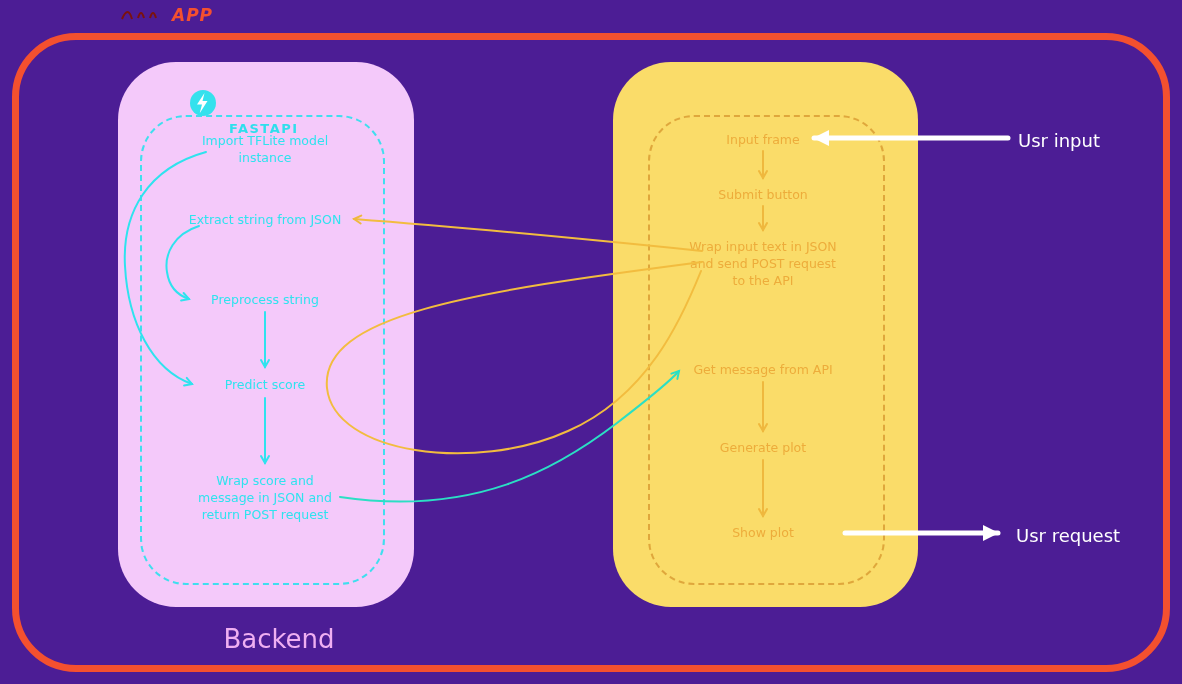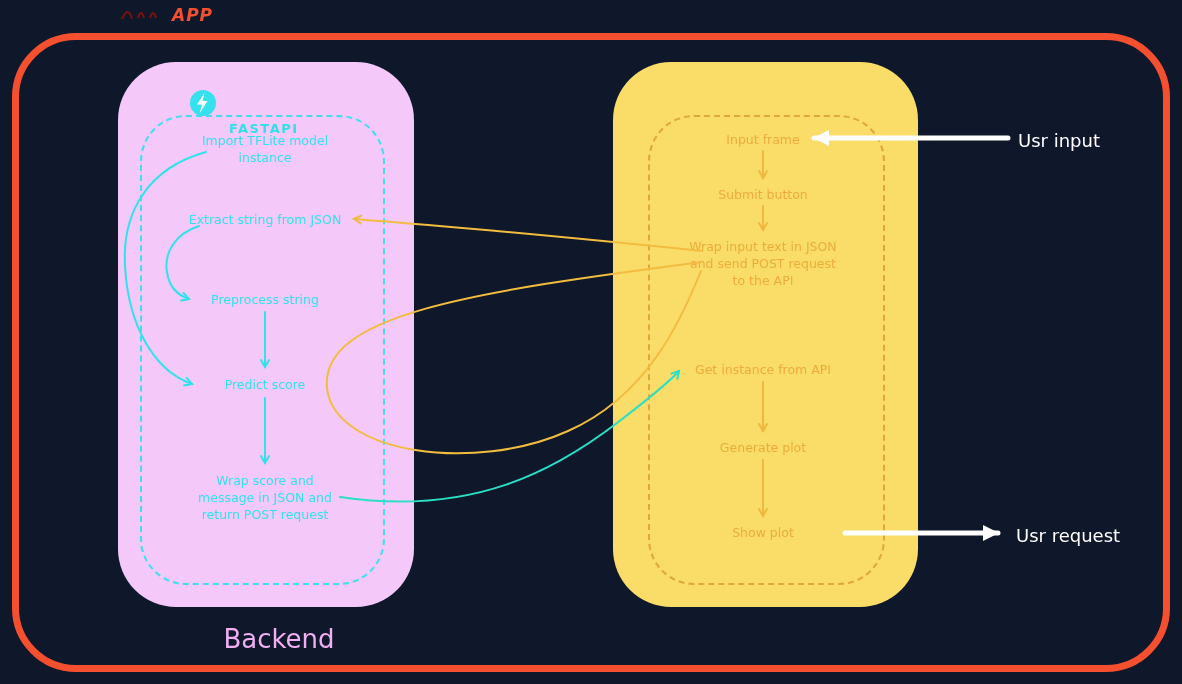--- a/index.html
+++ b/index.html
@@ -1,17 +1,17 @@
 <!DOCTYPE html>
 <html><head>
 <meta charset="utf-8">
 <style>
   html,body { margin:0; padding:0; background:#000; }
   .stage {
-    position:relative; width:1182px; height:684px; background:#0f172a;
+    position:relative; width:1182px; height:684px; background:#4c1d95;
     font-family:"DejaVu Sans", sans-serif; overflow:hidden;
   }
   .app-border {
     position:absolute; left:12px; top:33px; width:1158px; height:639px;
     border:7px solid #F4502F; border-radius:64px; box-sizing:border-box;
   }
   .app-label { position:absolute; left:118px; top:3px; display:flex; align-items:center; gap:8px; }
   .app-label .txt {
     color:#F4502F; font-style:italic; font-weight:bold; font-size:17px; letter-spacing:1px;
   }
@@ -88,21 +88,21 @@
 
   <div class="step cy w140" style="top:132px">Import TFLite model instance</div>
   <div class="step cy nowrap" style="top:211px">Extract string from JSON</div>
   <div class="step cy nowrap" style="top:291px">Preprocess string</div>
   <div class="step cy nowrap" style="top:376px">Predict score</div>
   <div class="step cy w155" style="top:472px">Wrap score and message in JSON and return POST request</div>
 
   <div class="step gd nowrap" style="top:131px">Input frame</div>
   <div class="step gd nowrap" style="top:186px">Submit button</div>
   <div class="step gd w155" style="top:238px">Wrap input text in JSON and send POST request to the API</div>
-  <div class="step gd nowrap" style="top:361px">Get instance from API</div>
+  <div class="step gd nowrap" style="top:361px">Get message from API</div>
   <div class="step gd nowrap" style="top:439px">Generate plot</div>
   <div class="step gd nowrap" style="top:524px">Show plot</div>
 
   <div class="bottom-label be">Backend</div>
 
   <div class="io-label in">Usr input</div>
   <div class="io-label out">Usr request</div>
 
   <svg class="arrows" width="1182" height="684" viewBox="0 0 1182 684">
     <defs>

